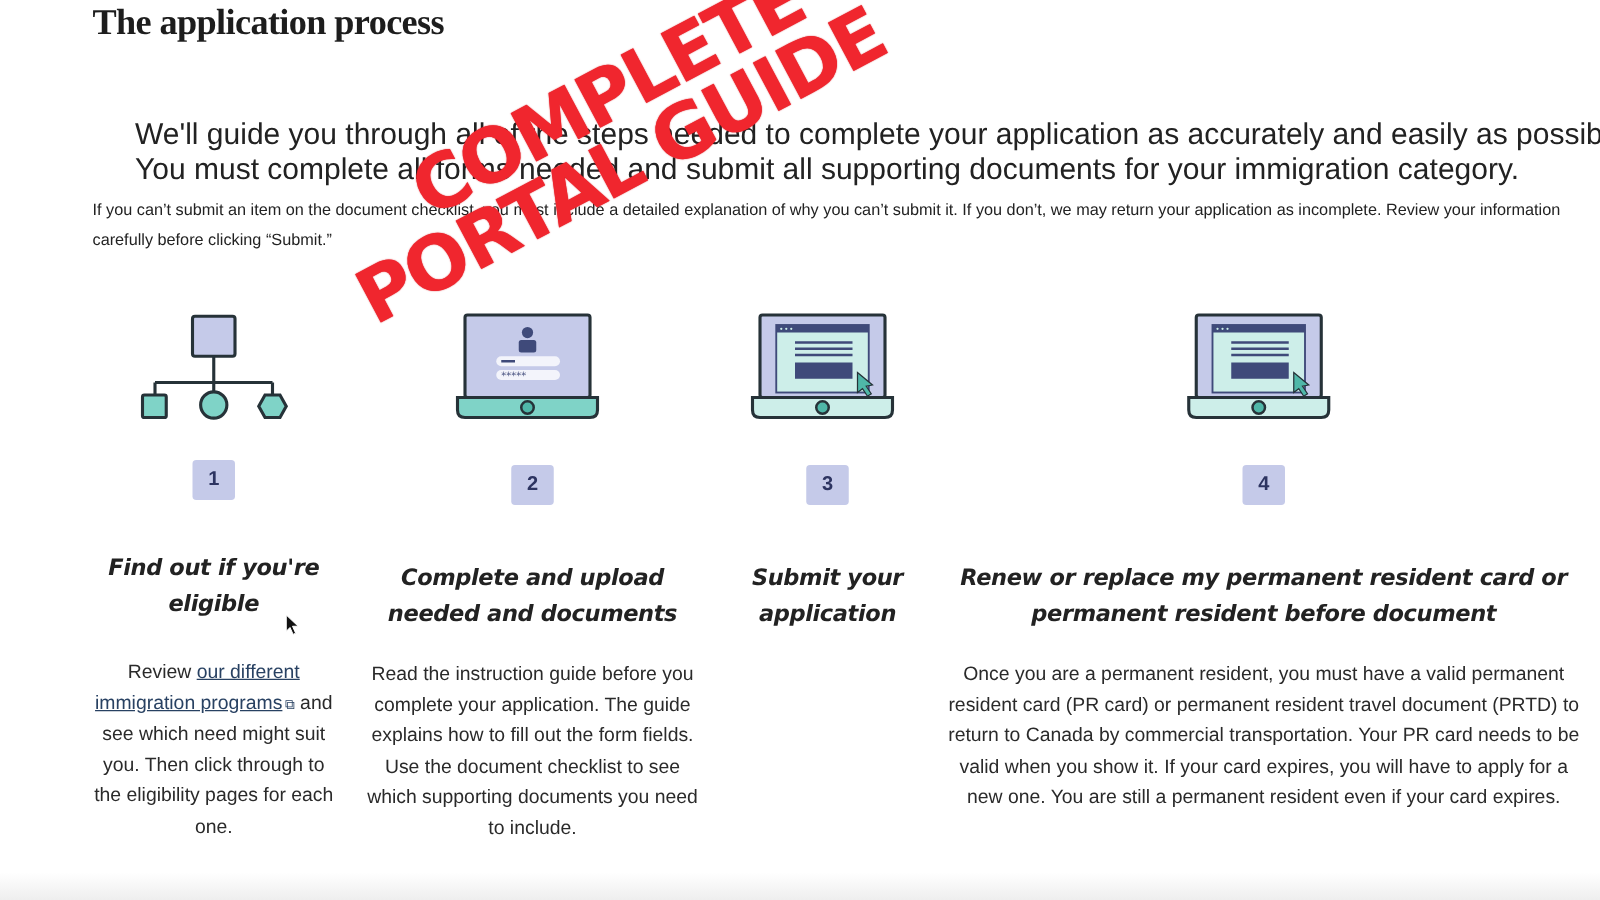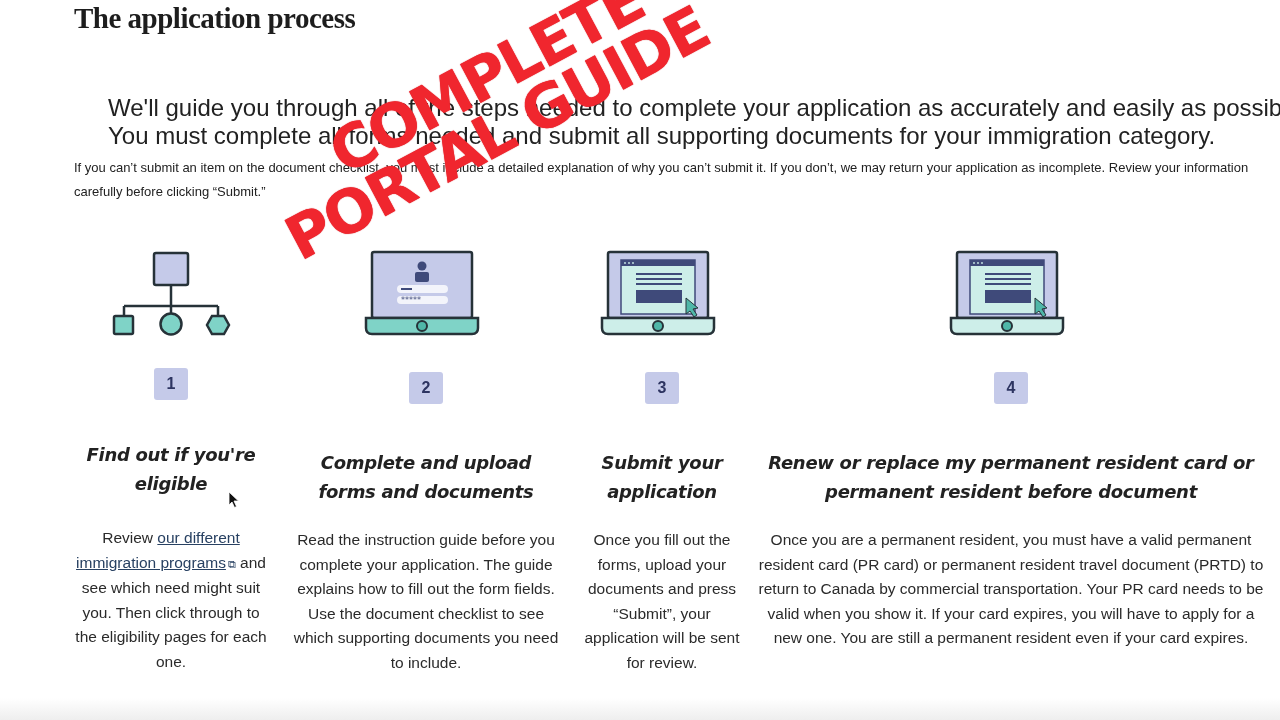--- a/index.html
+++ b/index.html
@@ -91,21 +91,21 @@
       <rect x="51" y="24" width="14" height="10" rx="2" fill="#3f4a7a"></rect>
       <rect x="33" y="37" width="51" height="8" rx="4" fill="#f3f4fb"></rect>
       <rect x="37" y="40" width="11" height="2" fill="#3f4a7a"></rect>
       <rect x="33" y="48" width="51" height="8" rx="4" fill="#f3f4fb"></rect>
       <text x="37" y="55" font-size="8" fill="#3f4a7a" font-family="DejaVu Sans, sans-serif">*****</text>
       <path d="M2 70 H114 V80 Q114 86 108 86 H8 Q2 86 2 80 Z" fill="#7fd3c7" stroke="#263238" stroke-width="2.5"></path>
       <circle cx="58" cy="78" r="5" fill="#4fb7a8" stroke="#263238" stroke-width="2"></circle>
     </svg>
   </div>
   <div class="badge">2</div>
-  <h3>Complete and upload forms and documents</h3>
+  <h3>Complete and upload needed and documents</h3>
   <p style="top:280px;">Read the instruction guide before you complete your application. The guide explains how to fill out the form fields. Use the document checklist to see which supporting documents you need to include.</p>
 </div>
 
 <div class="step" style="left:580px;width:164px;">
   <div class="illus">
     <svg width="124" height="90" viewBox="0 0 124 90">
       <rect x="8" y="4" width="100" height="66" rx="2" fill="#c5cae9" stroke="#263238" stroke-width="2.5"></rect>
       <rect x="21" y="12" width="74" height="54" fill="#cdeee9" stroke="#3f4a7a" stroke-width="1.5"></rect>
       <rect x="21" y="12" width="74" height="6" fill="#3f4a7a"></rect>
       <circle cx="25" cy="15" r="0.9" fill="#cdeee9"></circle>
@@ -115,21 +115,20 @@
       <rect x="36" y="30" width="46" height="2" fill="#3f4a7a"></rect>
       <rect x="36" y="35" width="46" height="2" fill="#3f4a7a"></rect>
       <rect x="36" y="42" width="46" height="13" fill="#3f4a7a"></rect>
       <path d="M86 50 L98 60 L93 61 L97 67 L94 69 L90 63 L86 66 Z" fill="#4fb7a8" stroke="#263238" stroke-width="1"></path>
       <path d="M2 70 H114 V80 Q114 86 108 86 H8 Q2 86 2 80 Z" fill="#cdeee9" stroke="#263238" stroke-width="2.5"></path>
       <circle cx="58" cy="78" r="5" fill="#4fb7a8" stroke="#263238" stroke-width="2"></circle>
     </svg>
   </div>
   <div class="badge">3</div>
   <h3>Submit your application</h3>
-  <p style="top:280px;">Once you fill out the forms, upload your documents and press “Submit”, your application will be sent for review.</p>
 </div>
 
 <div class="step" style="left:758px;width:506px;">
   <div class="illus">
     <svg width="124" height="90" viewBox="0 0 124 90">
       <rect x="8" y="4" width="100" height="66" rx="2" fill="#c5cae9" stroke="#263238" stroke-width="2.5"></rect>
       <rect x="21" y="12" width="74" height="54" fill="#cdeee9" stroke="#3f4a7a" stroke-width="1.5"></rect>
       <rect x="21" y="12" width="74" height="6" fill="#3f4a7a"></rect>
       <circle cx="25" cy="15" r="0.9" fill="#cdeee9"></circle>
         <circle cx="29" cy="15" r="0.9" fill="#cdeee9"></circle>

